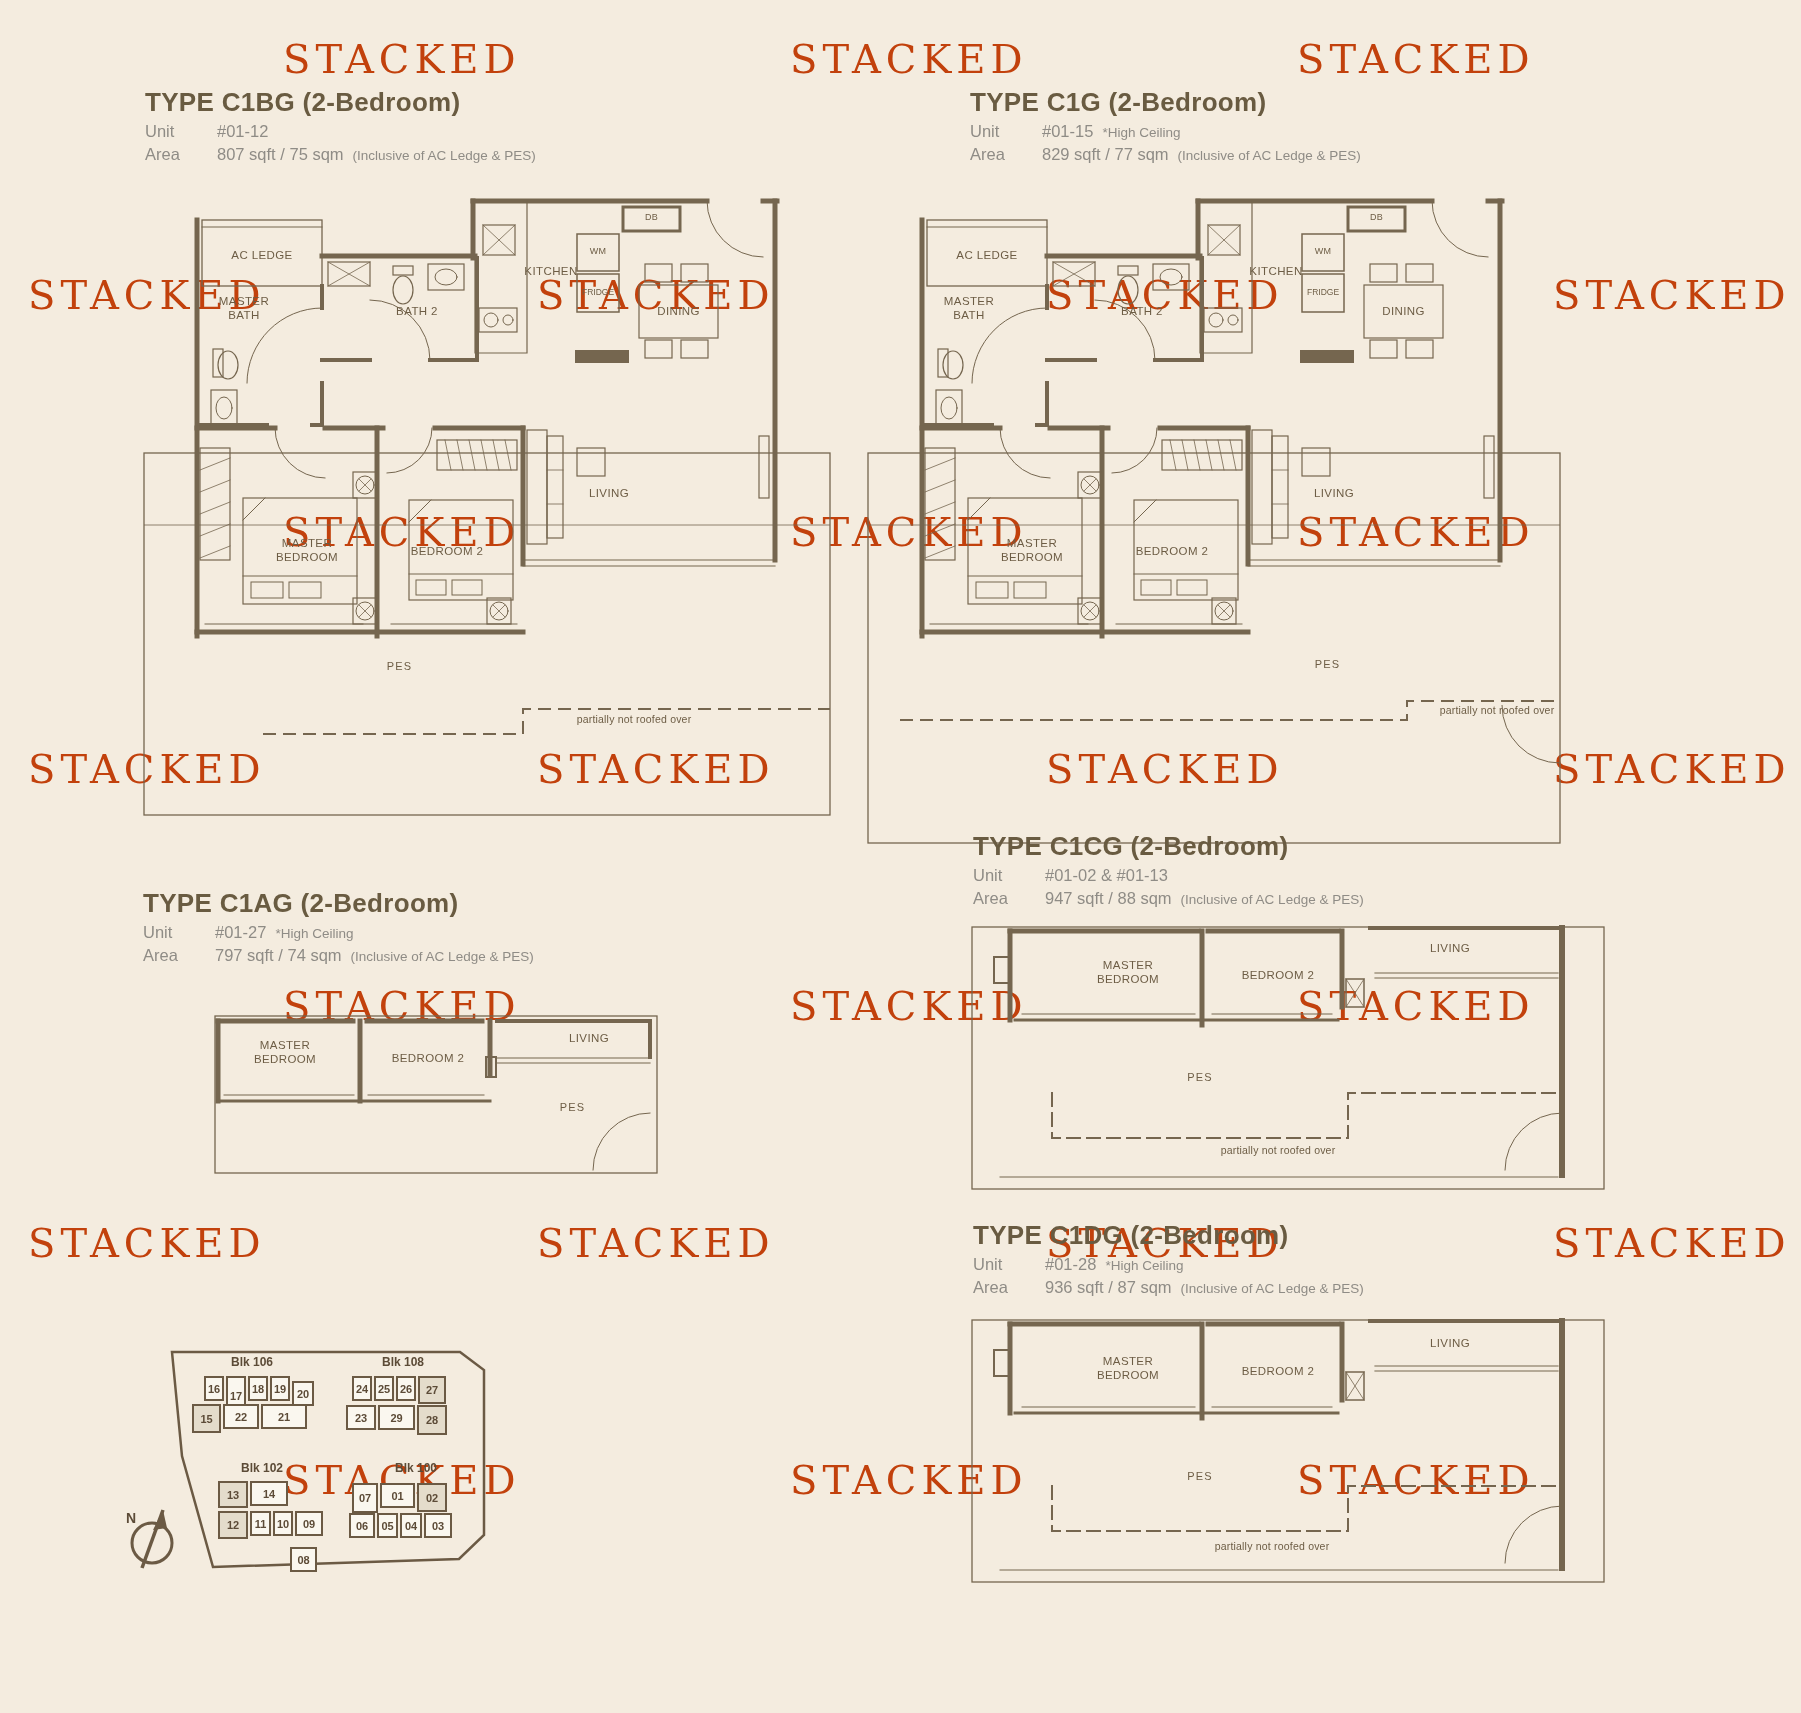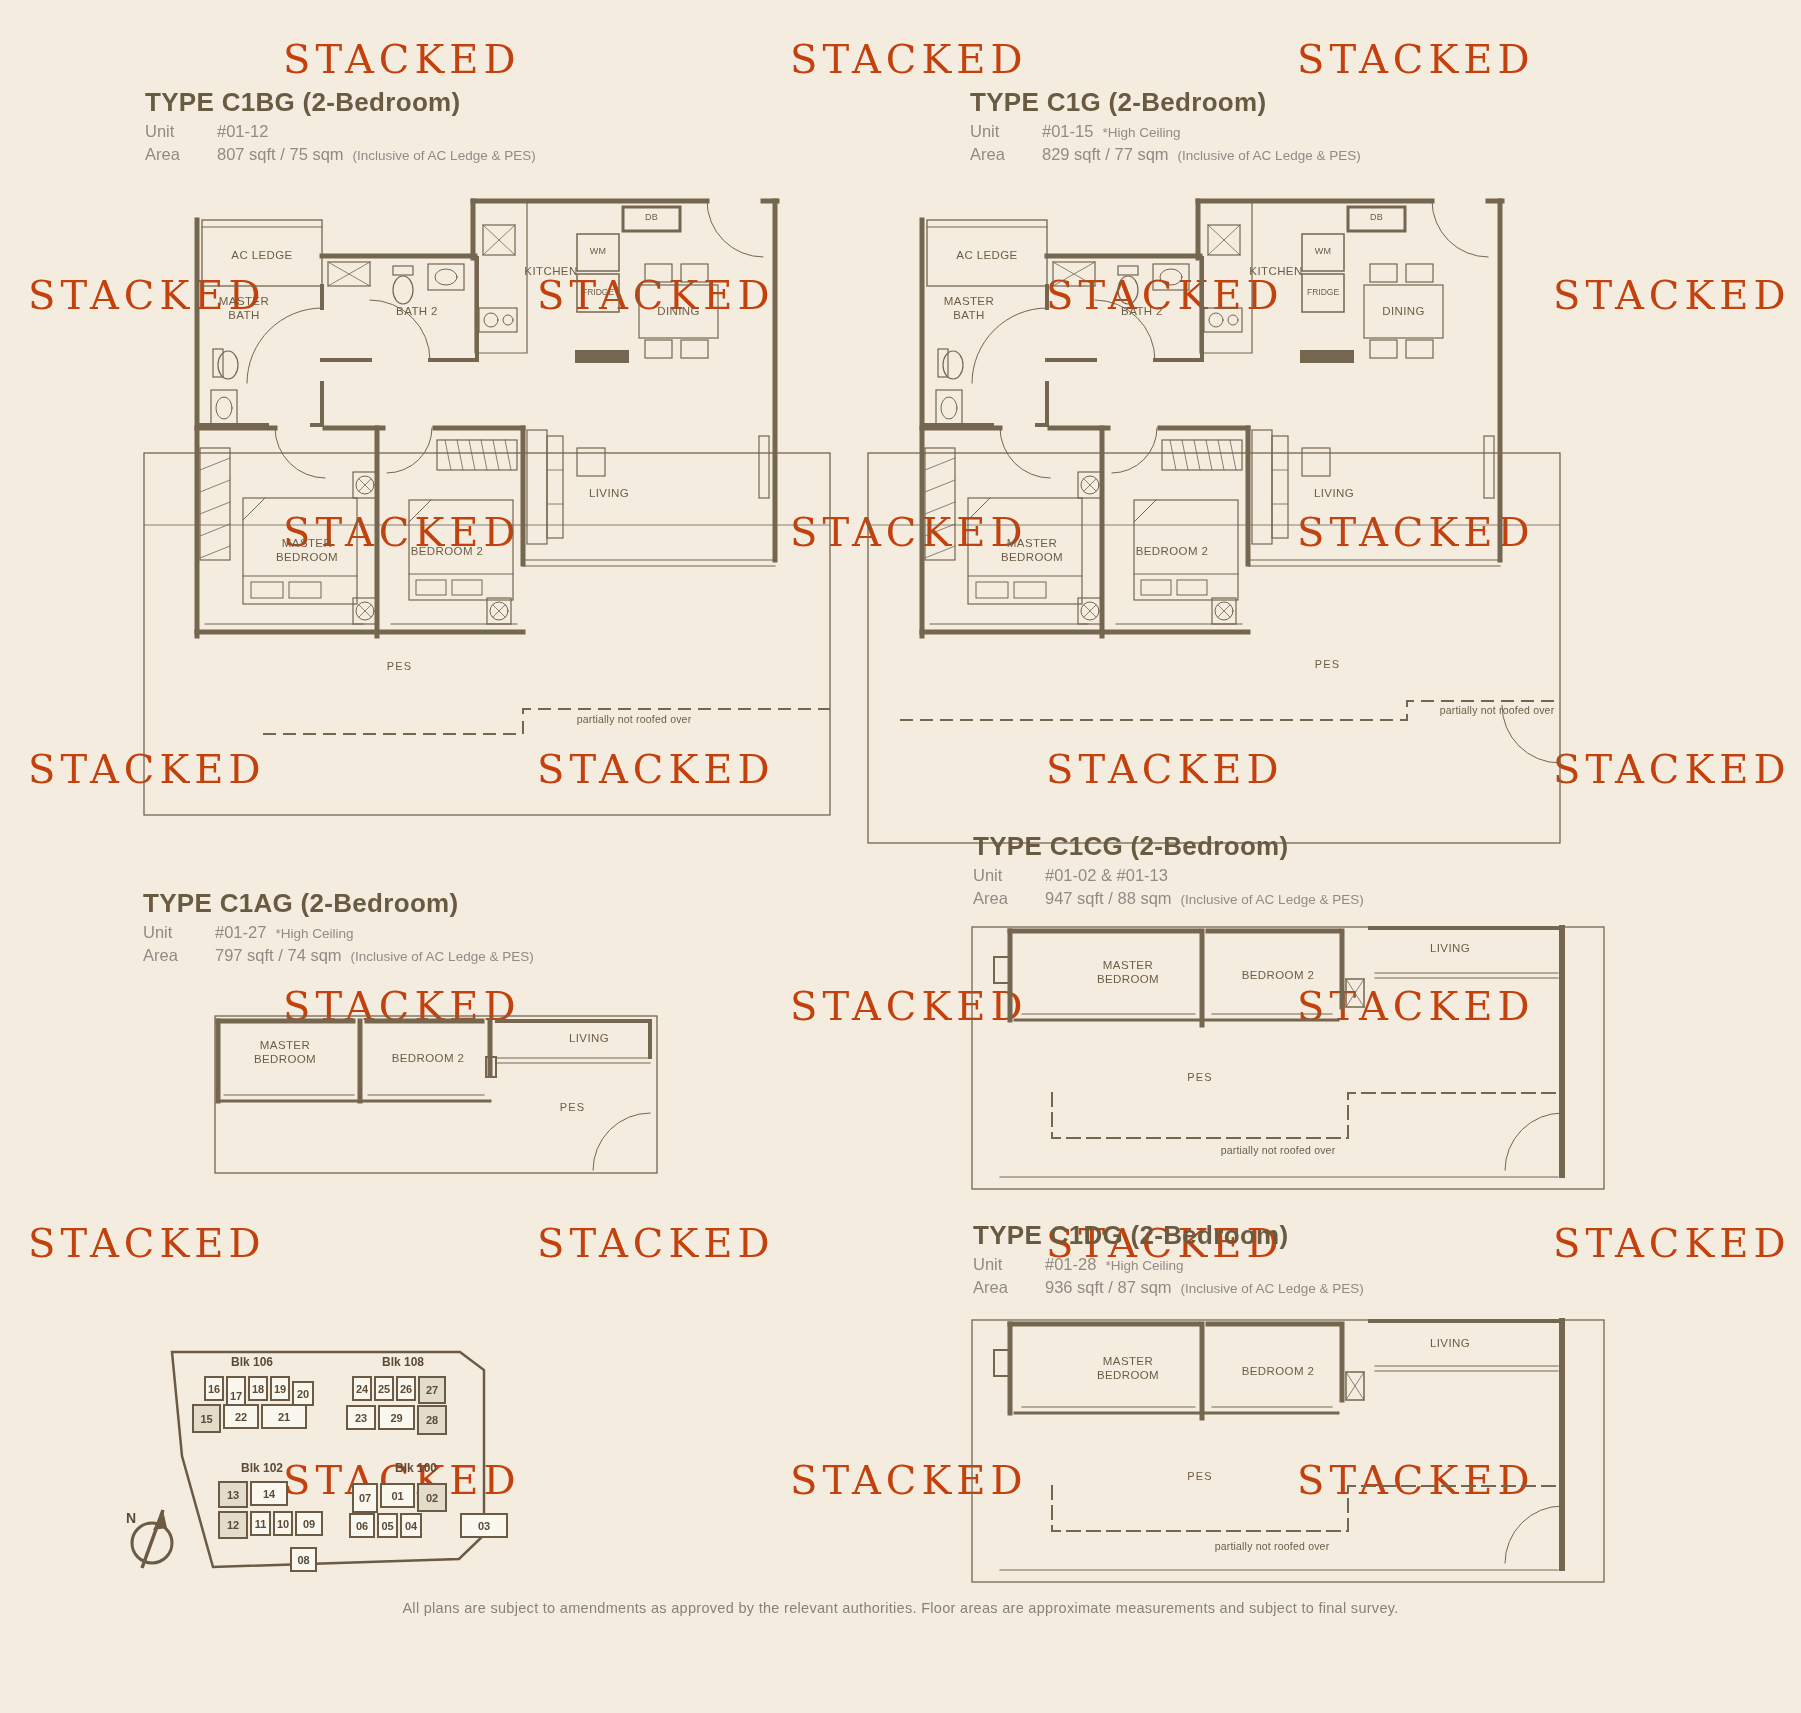--- a/index.html
+++ b/index.html
@@ -351,25 +351,24 @@
         <div class="ubox" style="left: 250px; top: 1511px; width: 21px; height: 25px;">11</div>
         <div class="ubox" style="left: 273px; top: 1511px; width: 20px; height: 25px;">10</div>
         <div class="ubox" style="left: 295px; top: 1511px; width: 28px; height: 25px;">09</div>
         <div class="blabel" style="left: 371px; top: 1461px;">Blk 100</div>
         <div class="ubox" style="left: 352px; top: 1483px; width: 26px; height: 30px;">07</div>
         <div class="ubox" style="left: 380px; top: 1483px; width: 35px; height: 25px;">01</div>
         <div class="ubox hl" style="left: 417px; top: 1483px; width: 30px; height: 29px;">02</div>
         <div class="ubox" style="left: 349px; top: 1513px; width: 26px; height: 25px;">06</div>
         <div class="ubox" style="left: 377px; top: 1513px; width: 21px; height: 25px;">05</div>
         <div class="ubox" style="left: 400px; top: 1513px; width: 22px; height: 25px;">04</div>
-        <div class="ubox" style="left: 424px; top: 1513px; width: 48px; height: 25px; margin-left: 36px;">03</div>
-      </div>
-  </div>
-
-  <div class="footer">All plans are subject to amendments as approved by the relevant authorities. Floor areas are approximate measurements and subject to final survey.</div>
+        <div class="ubox" style="left: 424px; top: 1513px; width: 28px; height: 25px;">03</div>
+      </div>
+  </div>
+
 
 <div class="wm" style="left: 283px; top: 36px;">STACKED</div>
     <div class="wm" style="left: 790px; top: 36px;">STACKED</div>
     <div class="wm" style="left: 1297px; top: 36px;">STACKED</div>
     <div class="wm" style="left: 28px; top: 272px;">STACKED</div>
     <div class="wm" style="left: 537px; top: 272px;">STACKED</div>
     <div class="wm" style="left: 1046px; top: 272px;">STACKED</div>
     <div class="wm" style="left: 1553px; top: 272px;">STACKED</div>
     <div class="wm" style="left: 283px; top: 509px;">STACKED</div>
     <div class="wm" style="left: 790px; top: 509px;">STACKED</div>

